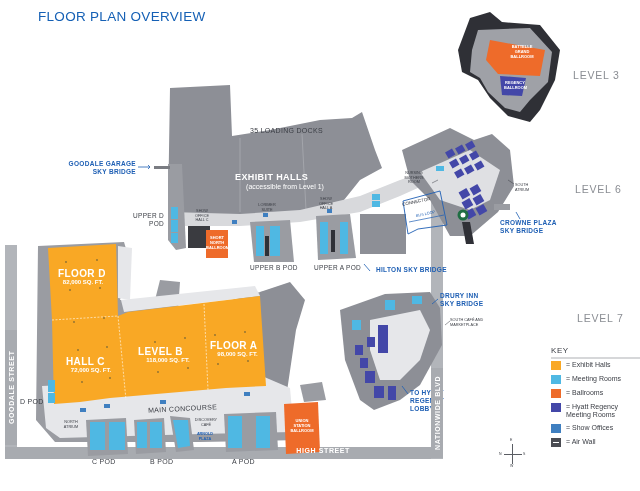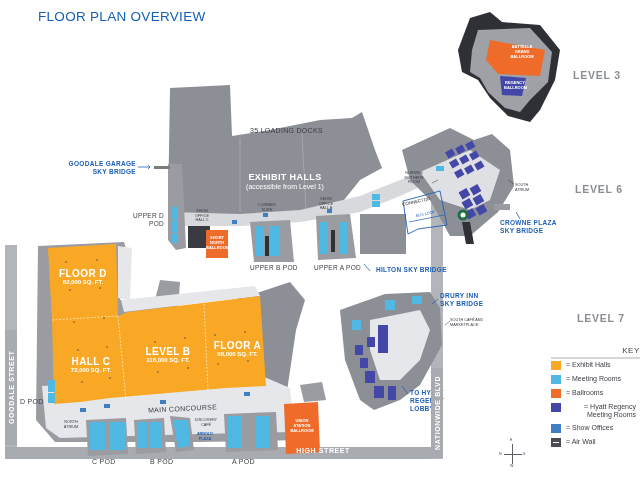--- a/index.html
+++ b/index.html
@@ -1,25 +1,25 @@
 <!DOCTYPE html>
 <html><head>
 <meta charset="utf-8">
 <style>
   * { margin: 0; padding: 0; box-sizing: border-box; }
   html, body { width: 640px; height: 491px; background: #ffffff; overflow: hidden; }
   body { position: relative; font-family: "Liberation Sans", "DejaVu Sans", sans-serif; }
   .abs { position: absolute; }
   .title { left: 38px; top: 9px; font-size: 13.5px; font-weight: normal; color: #1560b5; letter-spacing: 0.3px; }
-  .level { font-size: 10.5px; color: #8a8d93; letter-spacing: 0.8px; font-weight: bold; }
+  .level { font-size: 10.5px; color: #8a8d93; letter-spacing: 0.8px; }
   .lbl { font-size: 7px; color: #3a3d44; letter-spacing: 0.3px; text-align: center; white-space: nowrap; }
   .lbl-blue { font-size: 6.5px; font-weight: bold; color: #1e5fb4; letter-spacing: 0.3px; white-space: nowrap; line-height: 8px; }
   .tiny { font-size: 3.8px; color: #3a3d44; text-align: center; line-height: 4.6px; white-space: nowrap; }
   .tiny-w { font-size: 4px; color: #ffffff; text-align: center; line-height: 5px; font-weight: bold; white-space: nowrap; }
-  .hall-name { font-size: 10px; font-weight: bold; color: #ffffff; text-align: center; letter-spacing: 0.4px; line-height: 11px; white-space: nowrap; }
+  .hall-name { font-size: 10px; font-weight: bold; color: #ffffff; letter-spacing: 0.4px; line-height: 11px; white-space: nowrap; }
   .hall-size { font-size: 6px; font-weight: bold; color: #ffffff; text-align: center; line-height: 7px; white-space: nowrap; }
   .street { background: #a8abb0; color: #ffffff; font-size: 7px; font-weight: bold; letter-spacing: 0.6px; display: flex; align-items: center; justify-content: center; }
   .street-v { writing-mode: vertical-rl; transform: rotate(180deg); }
   .key-title { font-size: 8px; color: #3a3d44; letter-spacing: 0.6px; }
   .key-row { display: flex; align-items: flex-start; font-size: 7px; color: #3a3d44; line-height: 8px; }
   .swatch { width: 10px; height: 9px; margin-right: 5px; flex: none; }
   svg { position: absolute; left: 0; top: 0; }
 </style>
 </head>
 <body>
@@ -267,21 +267,21 @@
 
 <div class="abs" style="left:502px; top:440px; width:22px; height:28px;">
   <div class="abs" style="left:10px; top:4px; width:1px; height:20px; background:#5a5d63;"></div>
   <div class="abs" style="left:2px; top:14px; width:18px; height:1px; background:#5a5d63;"></div>
   <div class="abs tiny" style="left:8px; top:-2px; font-size:3.5px;">E</div>
   <div class="abs tiny" style="left:-3px; top:12px; font-size:3.5px;">N</div>
   <div class="abs tiny" style="left:21px; top:12px; font-size:3.5px;">S</div>
   <div class="abs tiny" style="left:8px; top:24px; font-size:3.5px;">W</div>
 </div>
 
-<div class="abs" style="left:551px; top:346px; width:89px;text-align:right;">
+<div class="abs" style="left:551px; top:346px; width:89px;">
   <div class="key-title">KEY</div>
   <div style="margin-top:6px;">
     <div class="key-row" style="margin-bottom:5px;">
       <span class="swatch" style="background:#f9a825;"></span>
       <span>= Exhibit Halls</span>
     </div>
     <div class="key-row" style="margin-bottom:5px;">
       <span class="swatch" style="background:#4fb8e3;"></span>
       <span>= Meeting Rooms</span>
     </div>

